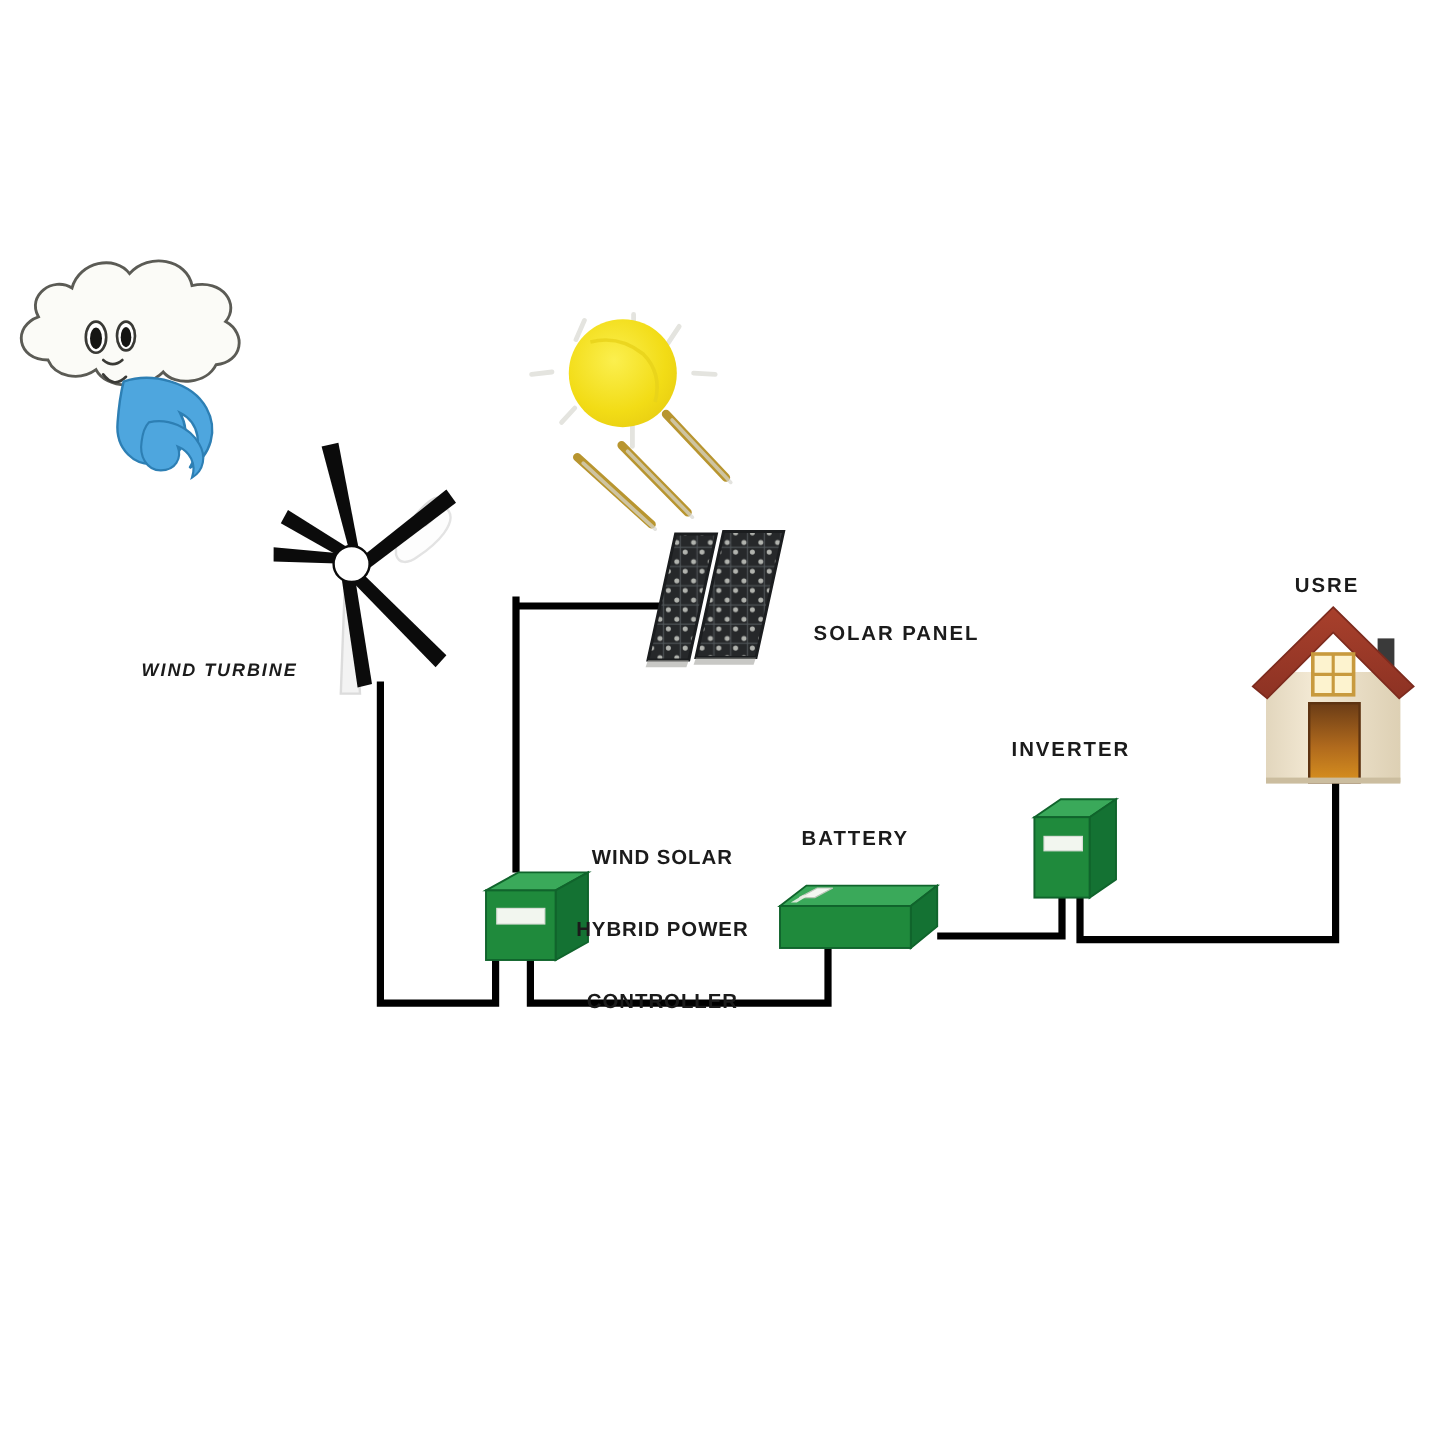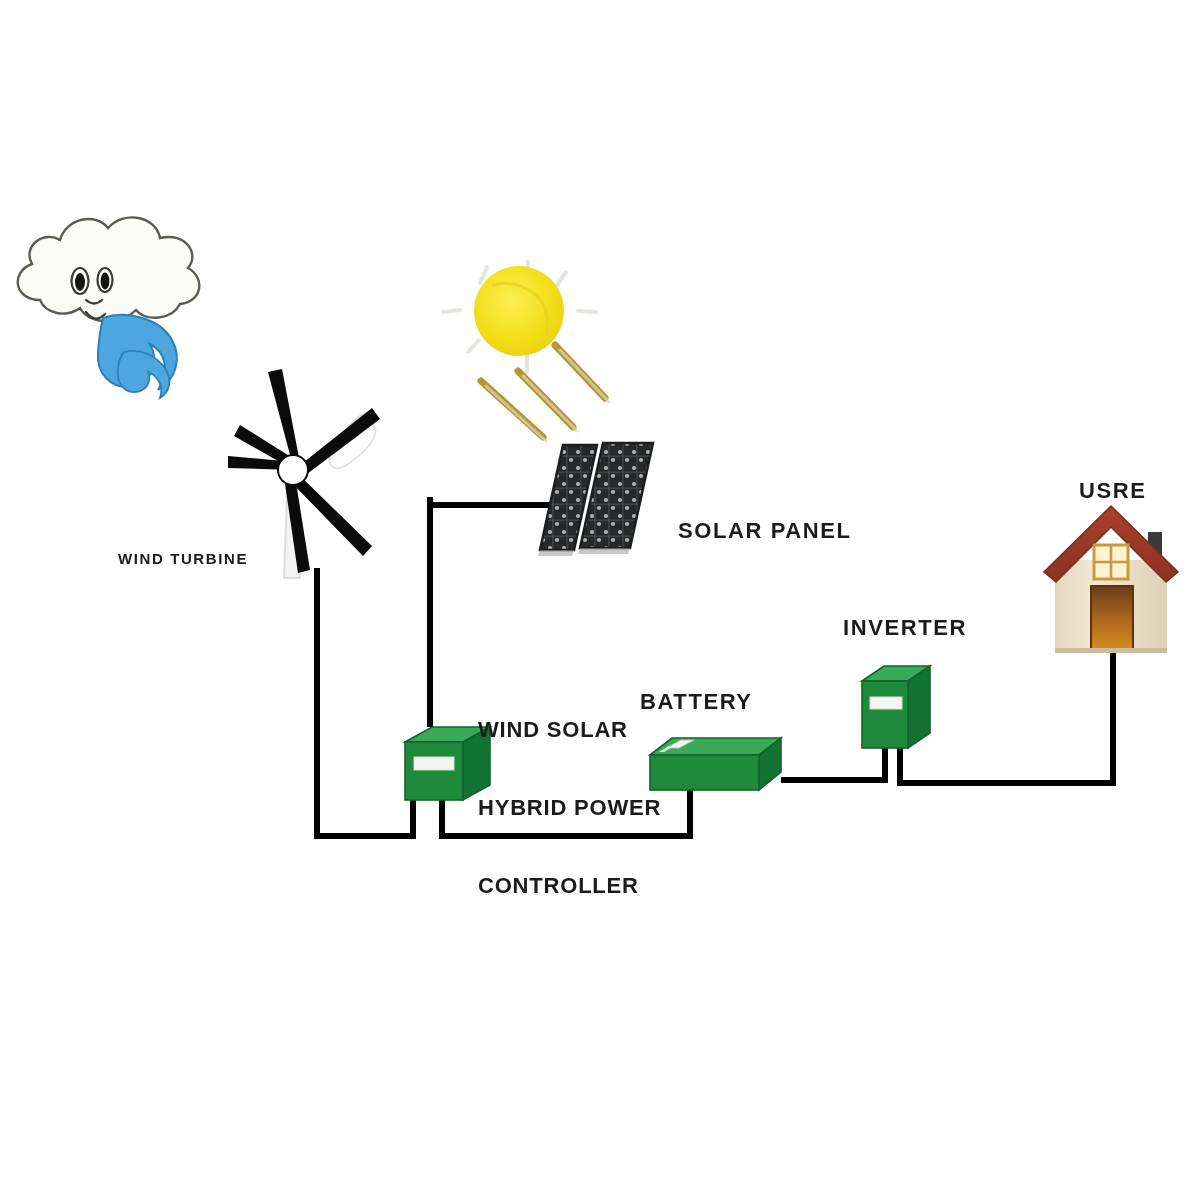--- a/index.html
+++ b/index.html
@@ -28,21 +28,21 @@
   .lbl {
     position: absolute;
     color: #1b1b1b;
     font-family: "Liberation Sans", sans-serif;
     font-weight: bold;
     letter-spacing: 1.6px;
     white-space: pre;
     line-height: 1.18;
   }
   .lbl-sm { font-size: 15px; }
-  .lbl-md { font-size: 22px; }
+  .lbl-md { font-size: 17px; }
   .lbl-center { text-align: center; }
 </style>
 </head>
 <body>
 
 <div id="stage">
 
   <svg id="diagram-svg" viewBox="0 0 1200 1200" xmlns="http://www.w3.org/2000/svg">
 
     <defs>
@@ -201,29 +201,29 @@
       <polygon points="1111,506 1178,572 1166,582 1111,527 1056,582 1044,572" fill="url(#roofgrad)" stroke="#7d2b1e" stroke-width="1.5"></polygon>
       <rect x="1094" y="545" width="34" height="34" fill="#fdf3cf" stroke="#c89a3e" stroke-width="3"></rect>
       <line x1="1111" y1="545" x2="1111" y2="579" stroke="#c89a3e" stroke-width="2.6"></line>
       <line x1="1094" y1="562" x2="1128" y2="562" stroke="#c89a3e" stroke-width="2.6"></line>
       <rect x="1091" y="586" width="42" height="66" fill="url(#doorgrad)" stroke="#5d3311" stroke-width="2"></rect>
       <rect x="1055" y="648" width="112" height="5" fill="#cbbd9f"></rect>
     </g>
 
   </svg>
 
-  <div class="lbl lbl-sm" style="left:118px; top:550px;">WIND TURBINE</div>
+  <div class="lbl lbl-sm" style="left:118px; top:550px;font-style:italic;">WIND TURBINE</div>
 
   <div class="lbl lbl-md" style="left:678px; top:518px;text-align:center;">SOLAR PANEL</div>
 
   <div class="lbl lbl-md lbl-center" style="left:478px; top:665px; width:148px; letter-spacing:0.8px;">
     <div>WIND SOLAR</div>
     <div>HYBRID POWER</div>
     <div>CONTROLLER</div>
   </div>
 
-  <div class="lbl lbl-md" style="left:640px; top:689px;">BATTERY</div>
+  <div class="lbl lbl-md" style="left:668px; top:689px;">BATTERY</div>
 
   <div class="lbl lbl-md" style="left:843px; top:615px;text-align:center;">INVERTER</div>
 
   <div class="lbl lbl-md" style="left:1079px; top:478px;">USRE</div>
 
 </div>
 
 </body></html>

